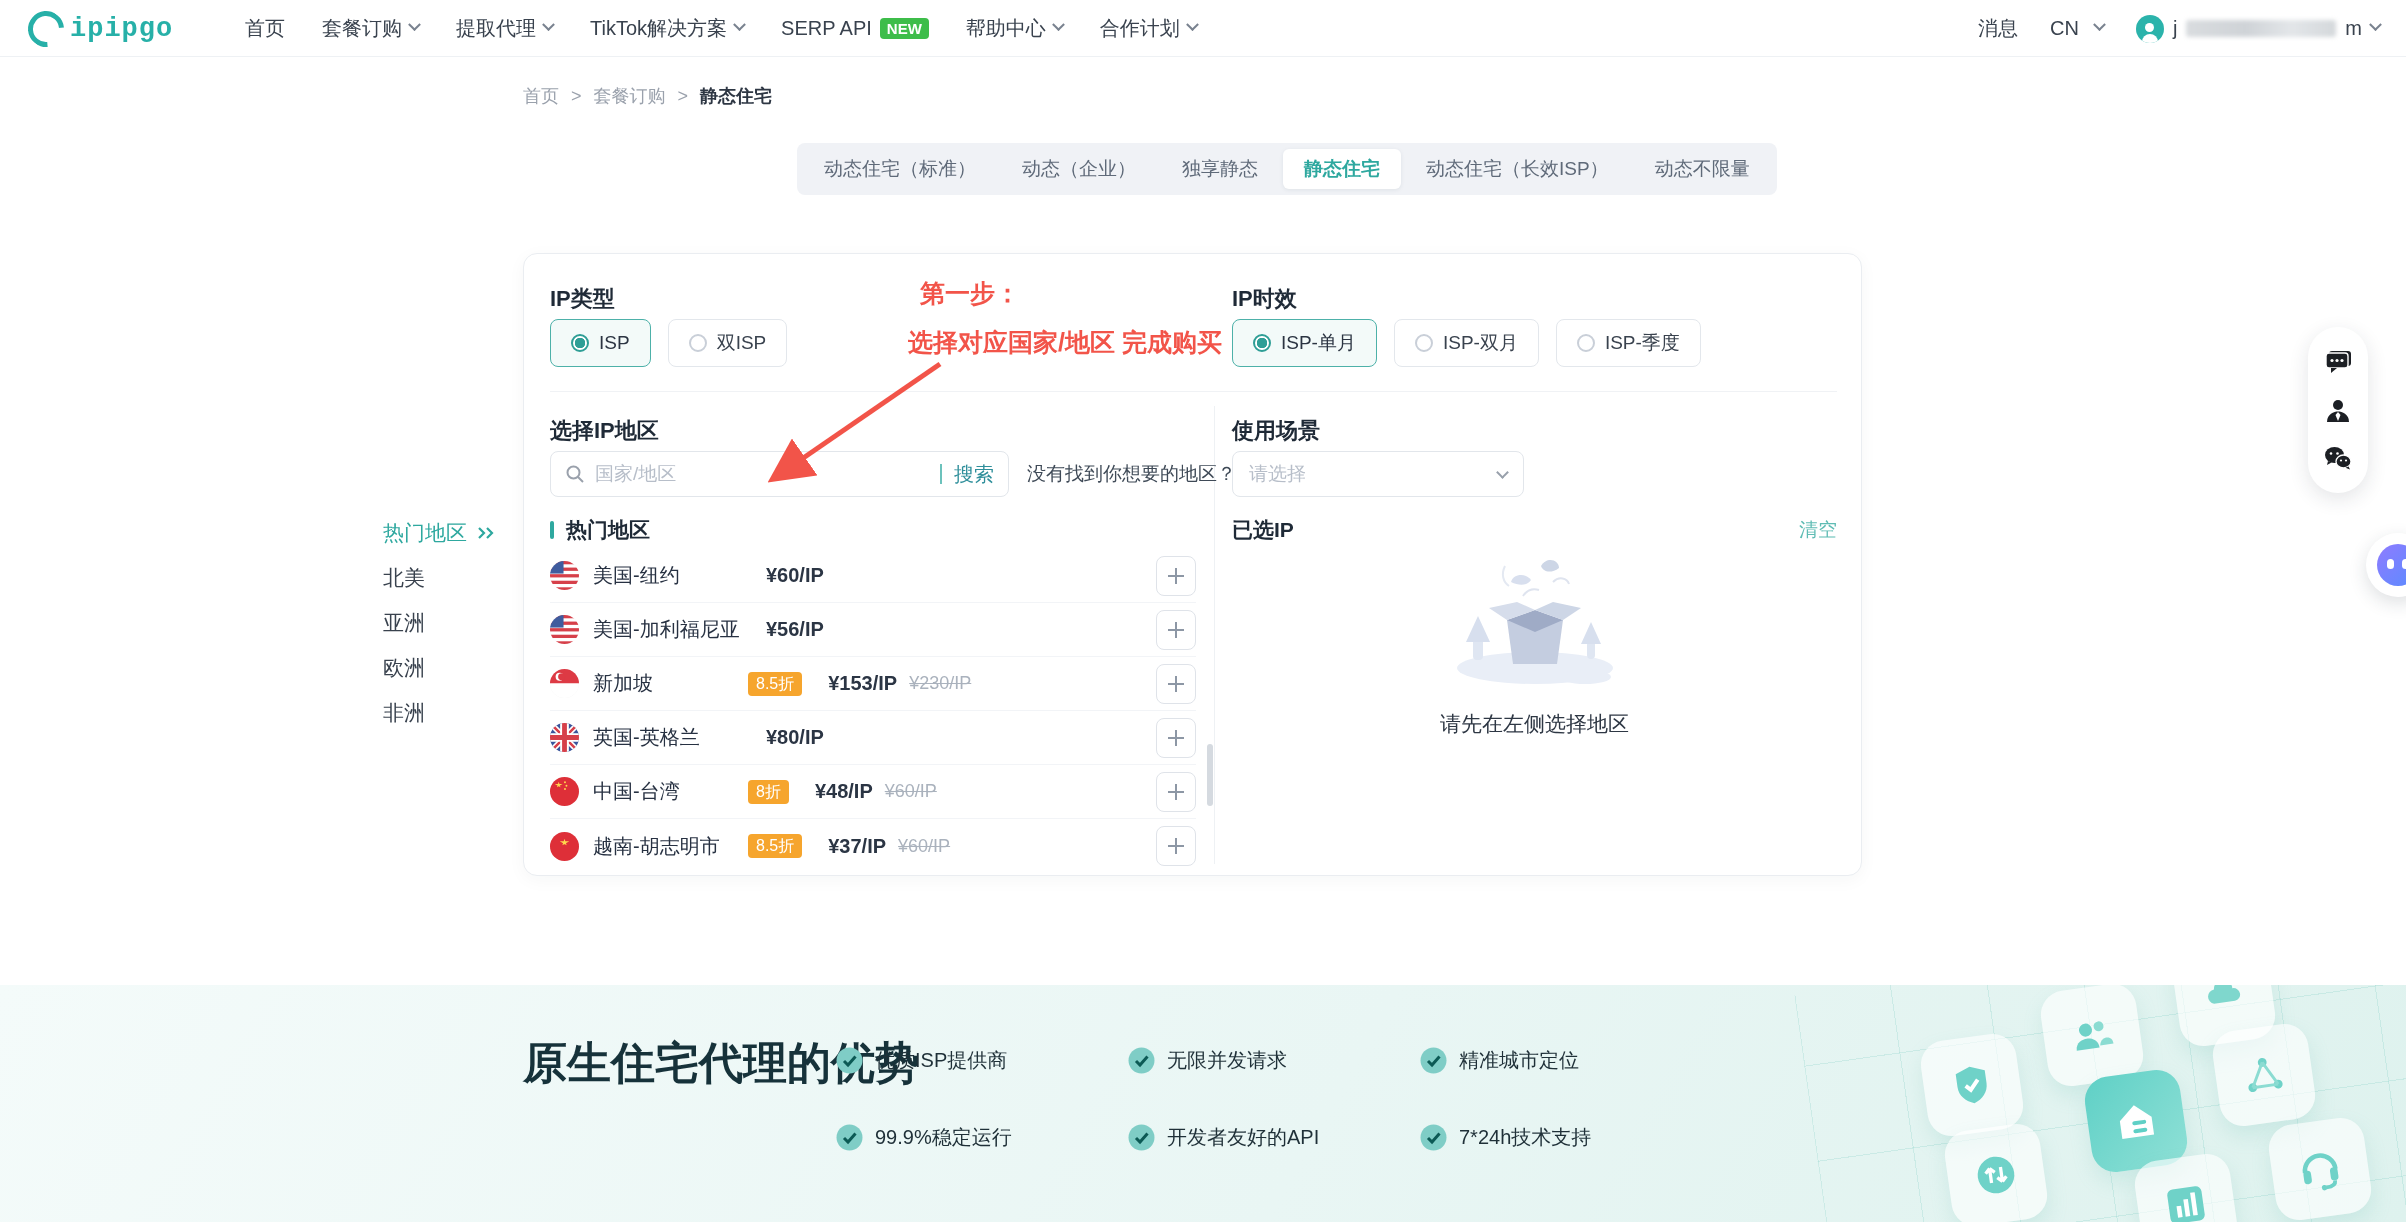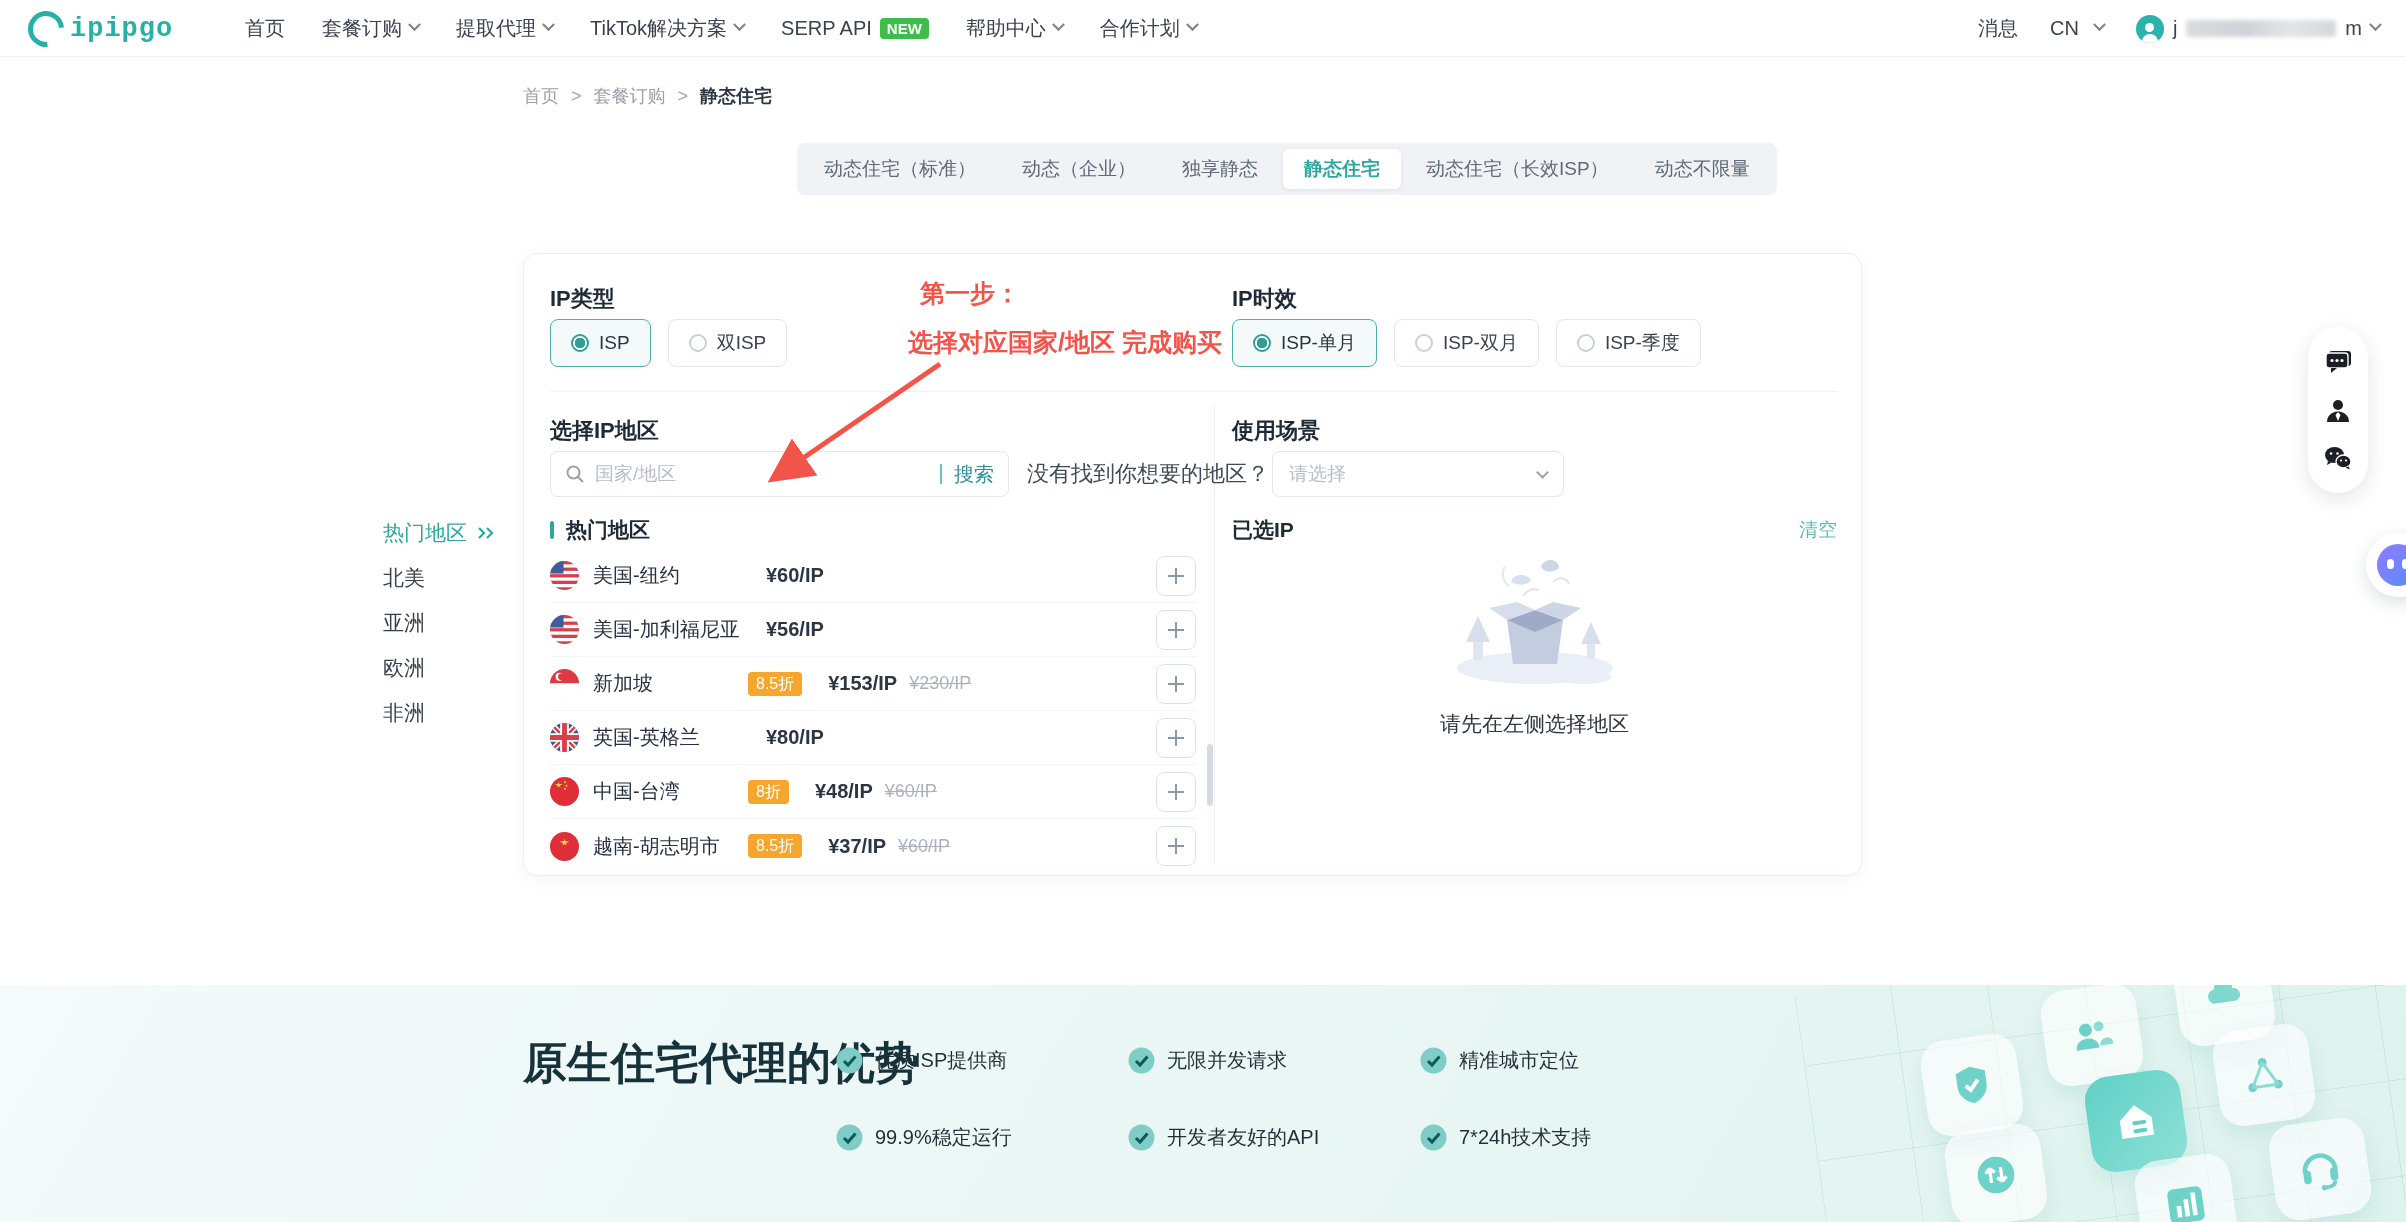--- a/index.html
+++ b/index.html
@@ -44,21 +44,21 @@
   .hdiv { position:absolute; left:26px; top:137px; width:1287px; height:1px; background:#f0f2f5; }
   .vdiv { position:absolute; left:690px; top:152px; width:1px; height:458px; background:#eef1f4; }
   .scroll-thumb { position:absolute; left:683px; top:490px; width:6px; height:62px; border-radius:3px; background:#d5dae0; }
 
   .search-box { width:459px; height:46px; border:1px solid #e2e6eb; border-radius:8px; display:flex; align-items:center; padding:0 14px; gap:10px; background:#fff; }
   .search-box input { border:none; outline:none; flex:1; font-size:19px; color:#39424e; font-family:inherit; min-width:0; }
   .search-box input::placeholder { color:#b7bec9; }
   .search-btn { display:flex; align-items:center; gap:12px; cursor:pointer; }
   .search-sep { width:2px; height:20px; background:#2ea89f; opacity:.7; }
   .search-label { font-size:20px; color:#2f8f9b; }
-  .notfound { font-size:22px; color:#3f4a57; display:flex; align-items:center; gap:8px; white-space:nowrap; }
+  .notfound { font-size:19px; color:#3f4a57; display:flex; align-items:center; gap:8px; white-space:nowrap; }
   .link-teal { color:#2ea89f; cursor:pointer; }
 
   .list-header { display:flex; align-items:center; gap:12px; }
   .list-bar { width:4px; height:18px; background:#2ea89f; border-radius:2px; }
   .list-title { font-size:21px; font-weight:bold; color:#1f2a37; }
   .rows { position:absolute; left:26px; top:295px; width:646px; }
   .row { height:54px; display:flex; align-items:center; border-bottom:1px solid #f2f4f7; }
   .row:last-child { border-bottom:none; }
   .flag { width:29px; height:29px; border-radius:50%; overflow:hidden; flex:0 0 auto; box-shadow:0 0 0 1px rgba(0,0,0,.06) inset; }
   .row-name { margin-left:14px; width:155px; font-size:20px; color:#273142; white-space:nowrap; }
@@ -247,21 +247,21 @@
     <div class="notfound">
       <span>没有找到你想要的地区？</span>
       <span class="link-teal">立即咨询</span>
       <svg class="arrow-icon" width="18" height="14" viewBox="0 0 18 14">
           <path d="M1 7 H15 M10 2 L16 7 L10 12" fill="none" stroke="#2ea89f" stroke-width="2"></path>
         </svg>
     </div>
   </div>
 
   <div class="sec-title abs" style="left:708px; top:162px;">使用场景</div>
-  <div class="select-box abs" style="left:748px; top:197px;">
+  <div class="select-box abs" style="left:708px; top:197px;">
     <span>请选择</span>
     <span class="sel-caret"></span>
   </div>
 
   <div class="list-header abs" style="left:26px; top:262px;">
     <span class="list-bar"></span>
     <span class="list-title">热门地区</span>
   </div>
 
   <div class="rows">

